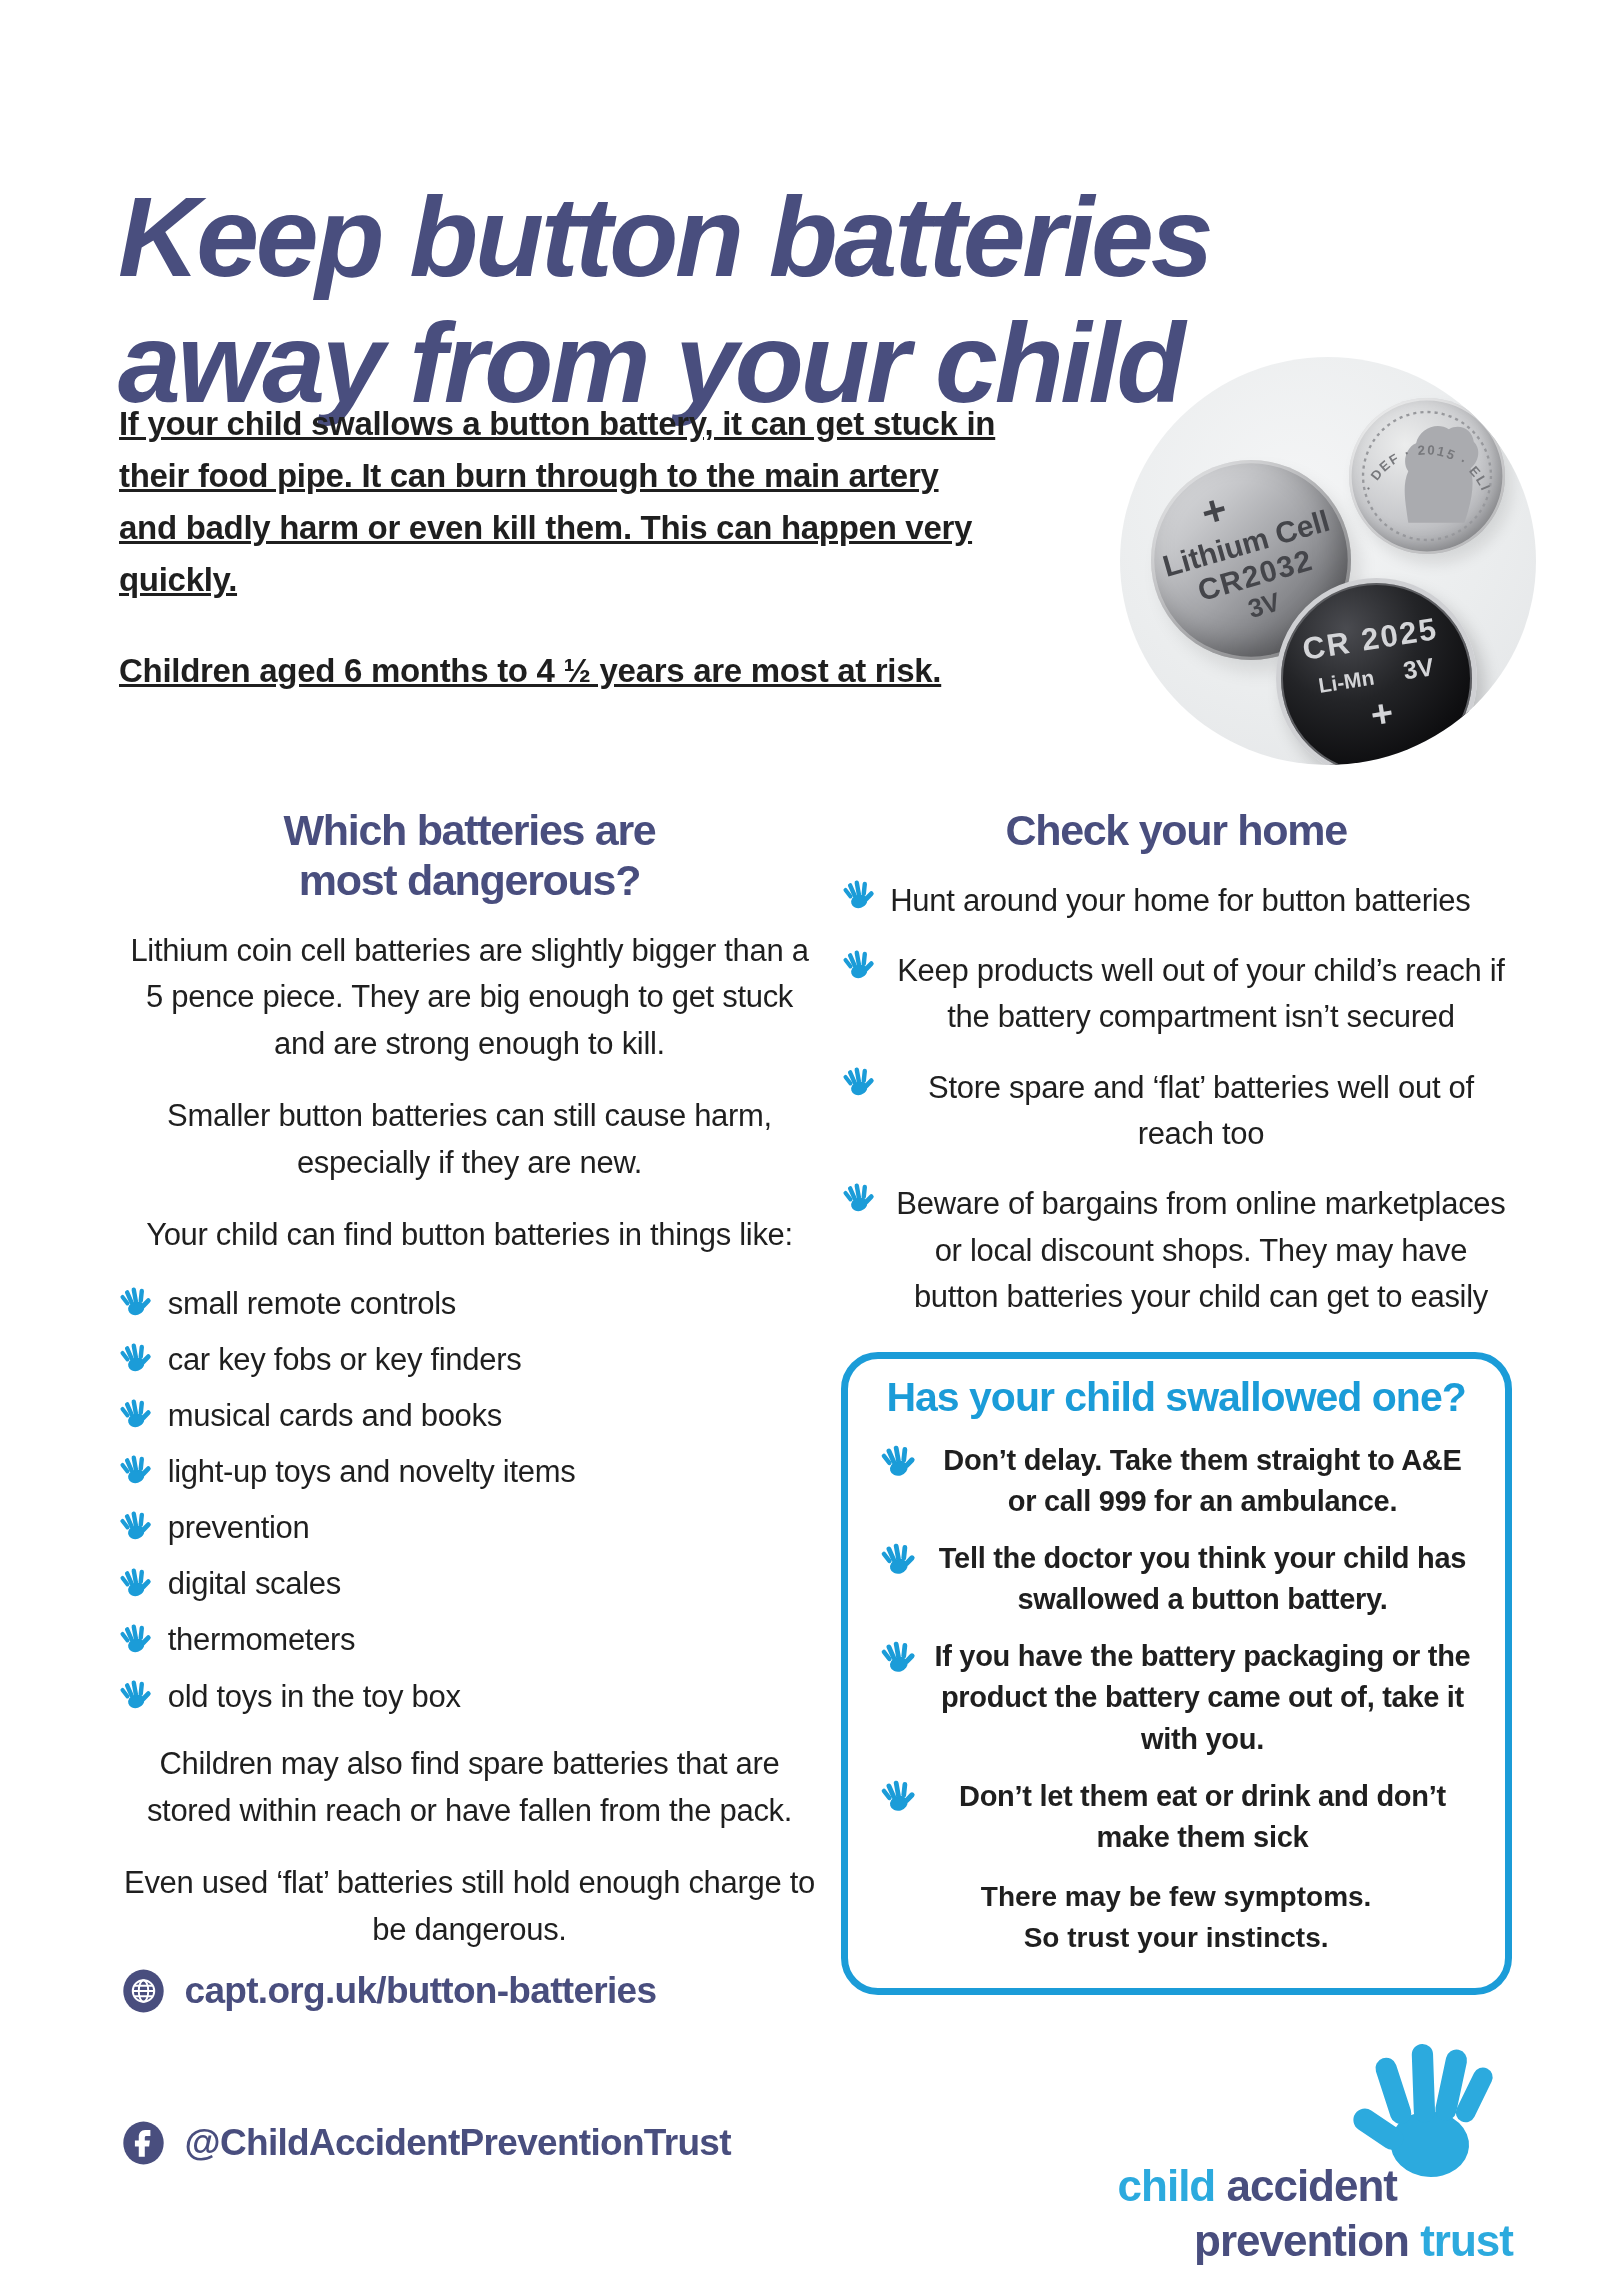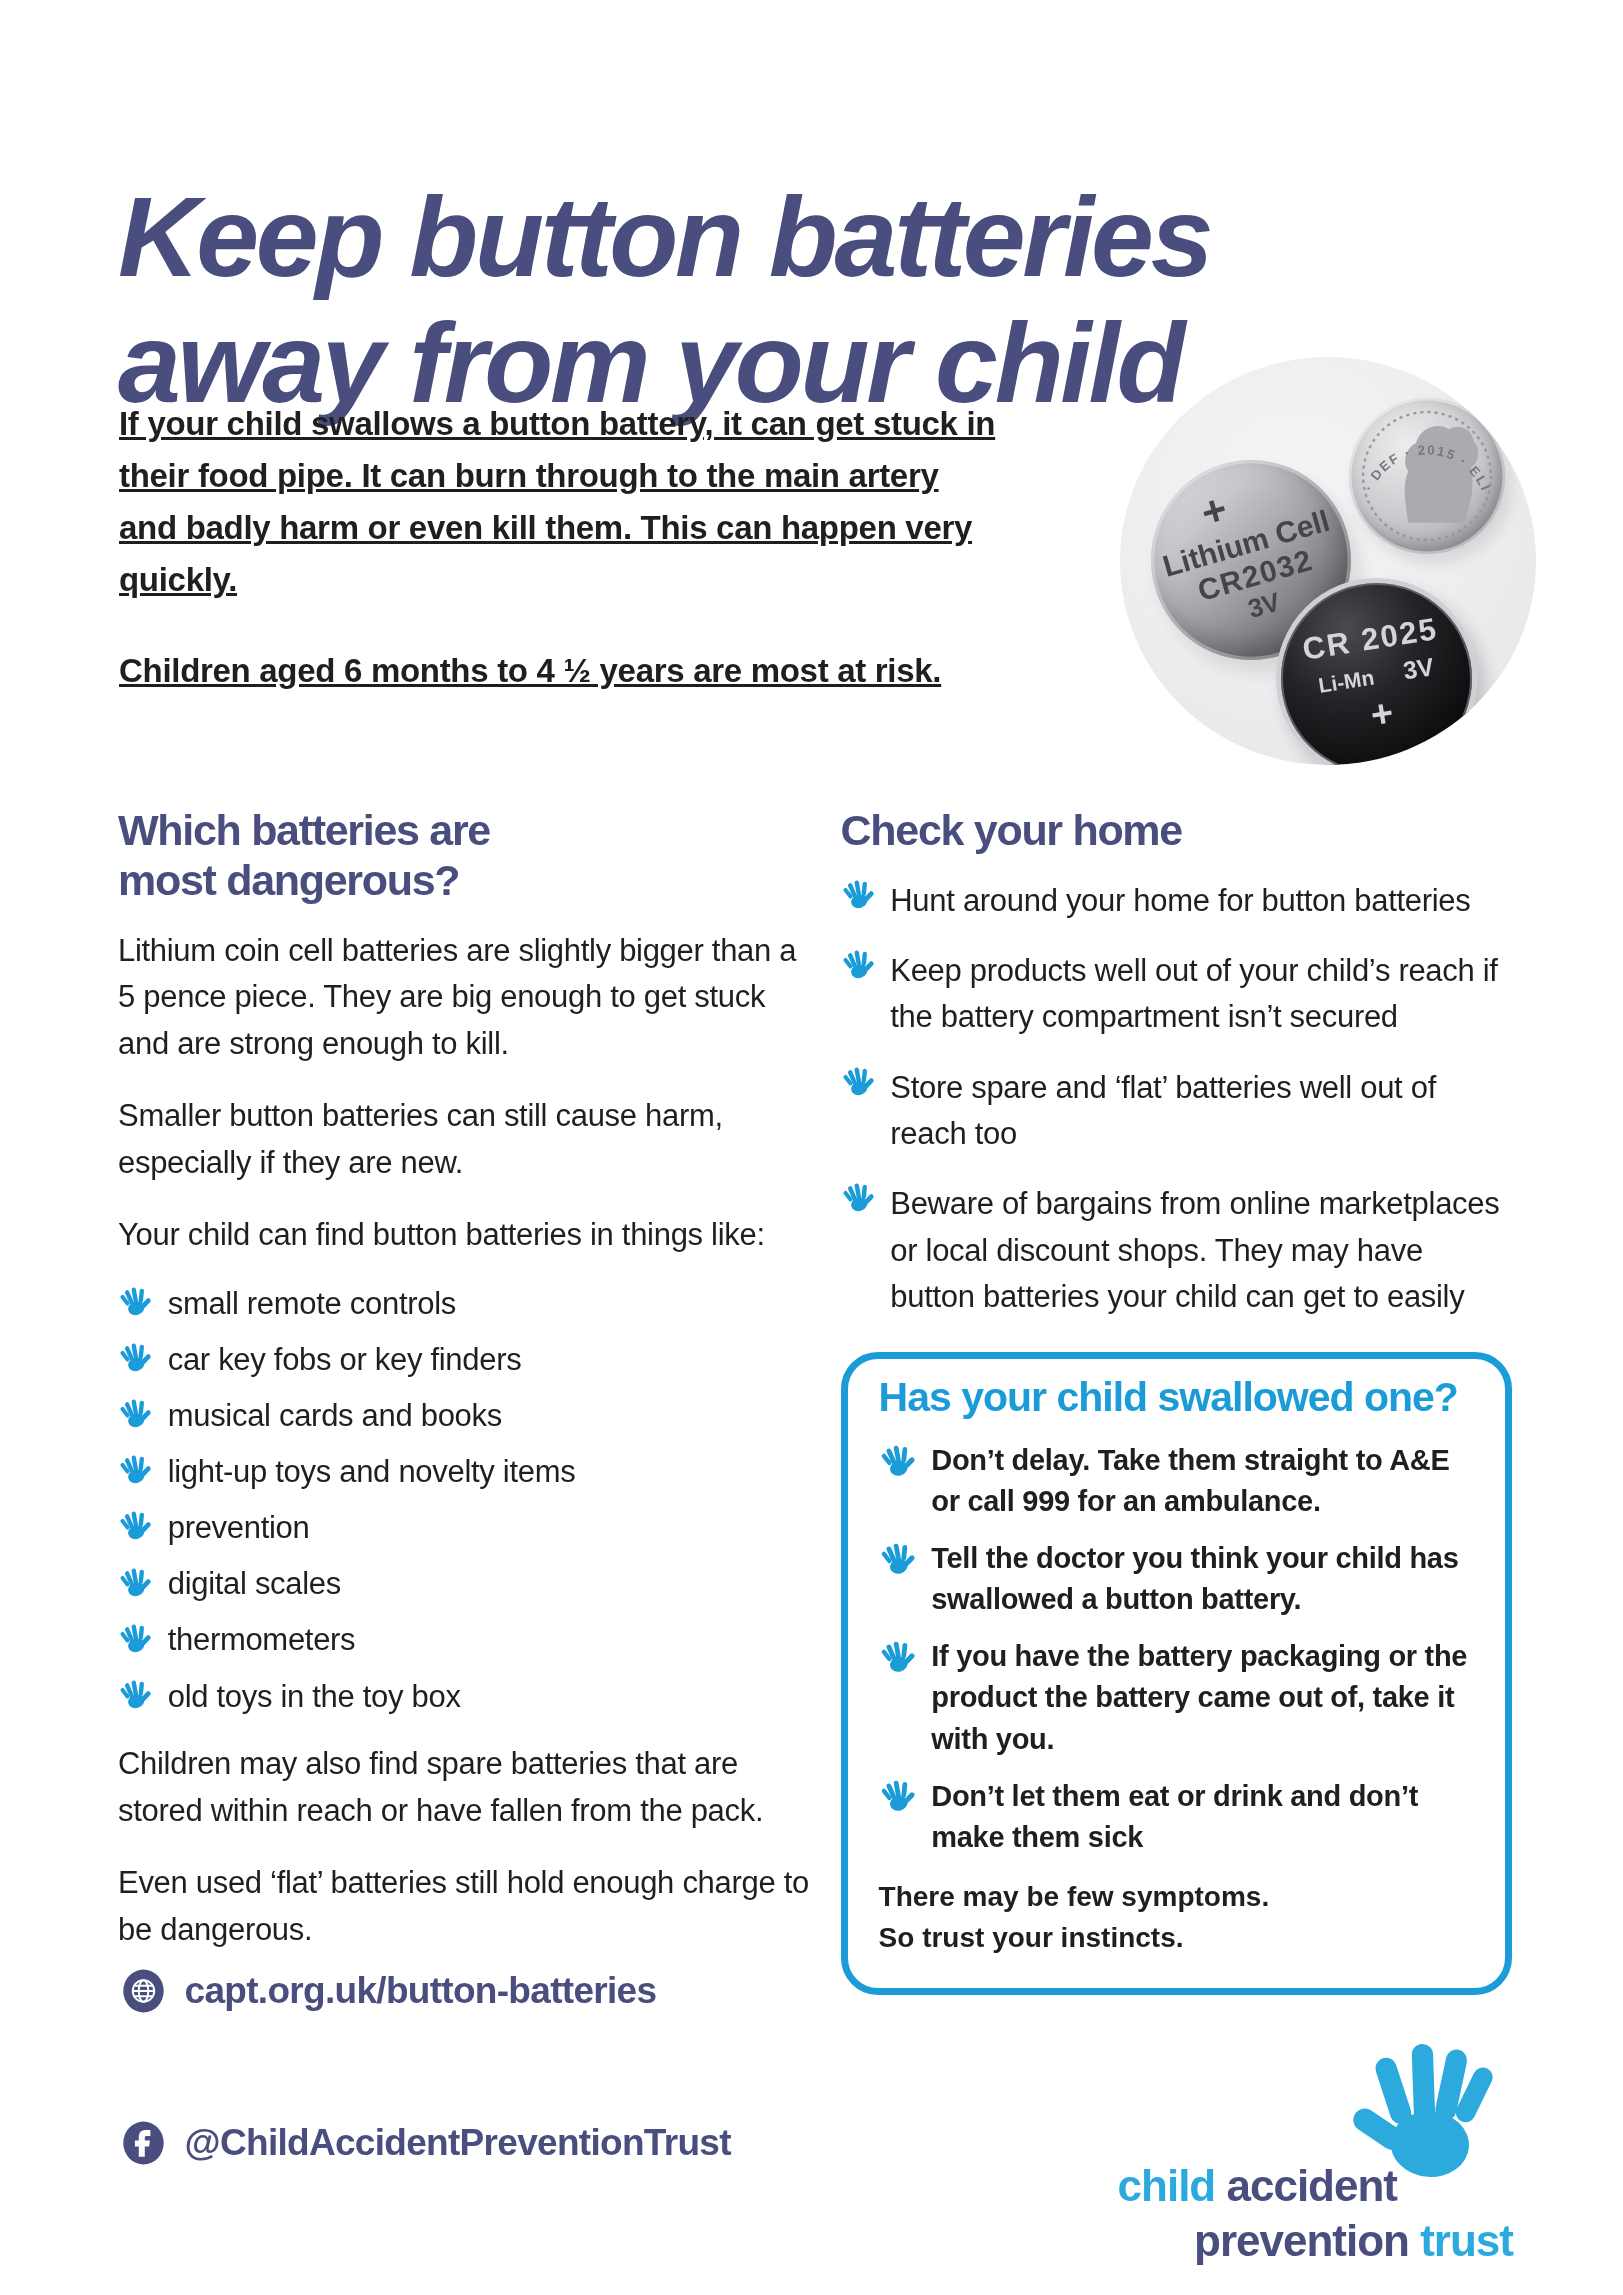--- a/index.html
+++ b/index.html
@@ -46,21 +46,21 @@
   .b25-inner { position:absolute; inset:0; display:flex; flex-direction:column; align-items:center; justify-content:center;
            transform:rotate(-9deg); color:#d4d5d8; line-height:1.1; }
   .b25-l1 { font-size:31px; font-weight:bold; letter-spacing:2px; }
   .b25-row { display:flex; gap:30px; align-items:baseline; margin-top:6.5px; }
   .b25-l2 { font-size:21px; font-weight:bold; }
   .b25-l3 { font-size:25px; font-weight:bold; }
   .b25-plus { font-size:38px; font-weight:bold; margin-top:3.9px; }
 
   
   #cols { left:118px; top:806px; width:1394px; display:grid;
-          grid-template-columns:703px 671px; column-gap:19.6px; align-items:start; }
+          grid-template-columns:703px 671px; column-gap:19.6px; align-items:start;text-align:center; }
   h2 { font-size:43px; font-weight:bold; color:#494e7e; letter-spacing:-1.3px; line-height:1.16; margin:0 0 22px 0; }
   h2 span { display:block; }
   .body-p { font-size:31px; line-height:1.5; letter-spacing:-0.3px; margin:0 0 26px 0; }
   .mt-sec { margin-top:41px; }
 
   ul.hand-list { list-style:none; margin:0; padding:0; }
   ul.hand-list li { display:flex; align-items:flex-start; gap:15.7px; margin:0 0 18.3px 0;
                     font-size:31px; line-height:1.22; letter-spacing:-0.3px; }
   ul.hand-list.spaced li { margin-bottom:23.6px; line-height:1.5; }
   .hand-ico { flex:0 0 auto; width:34px; height:34px; color:#1b9cd8; margin-top:1.3px; }

